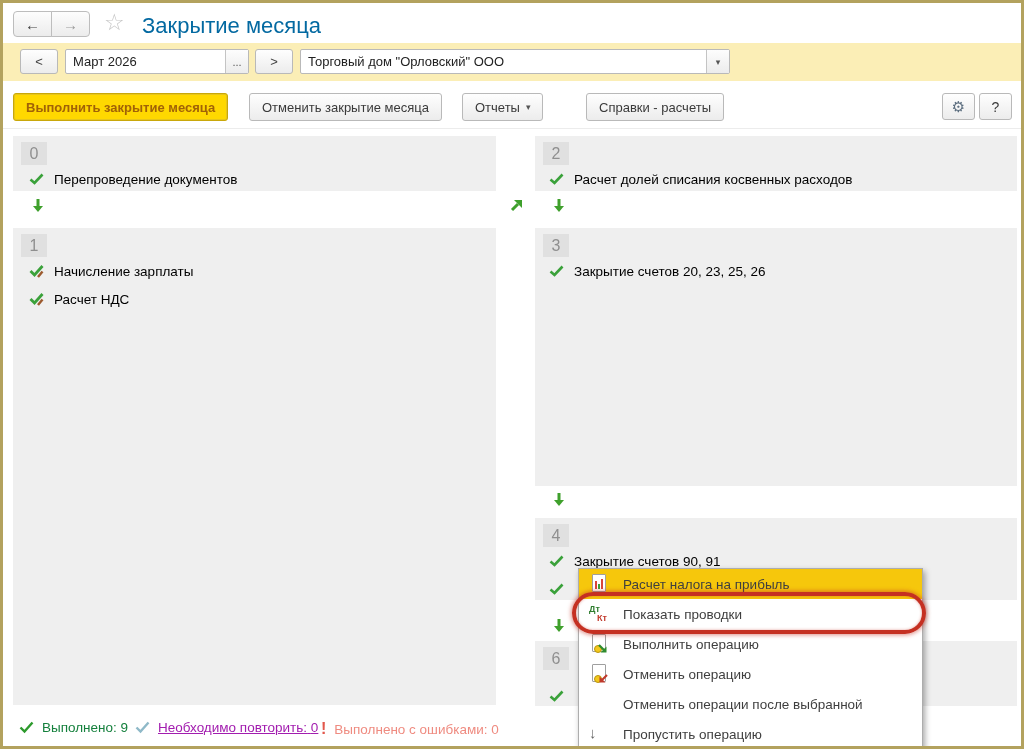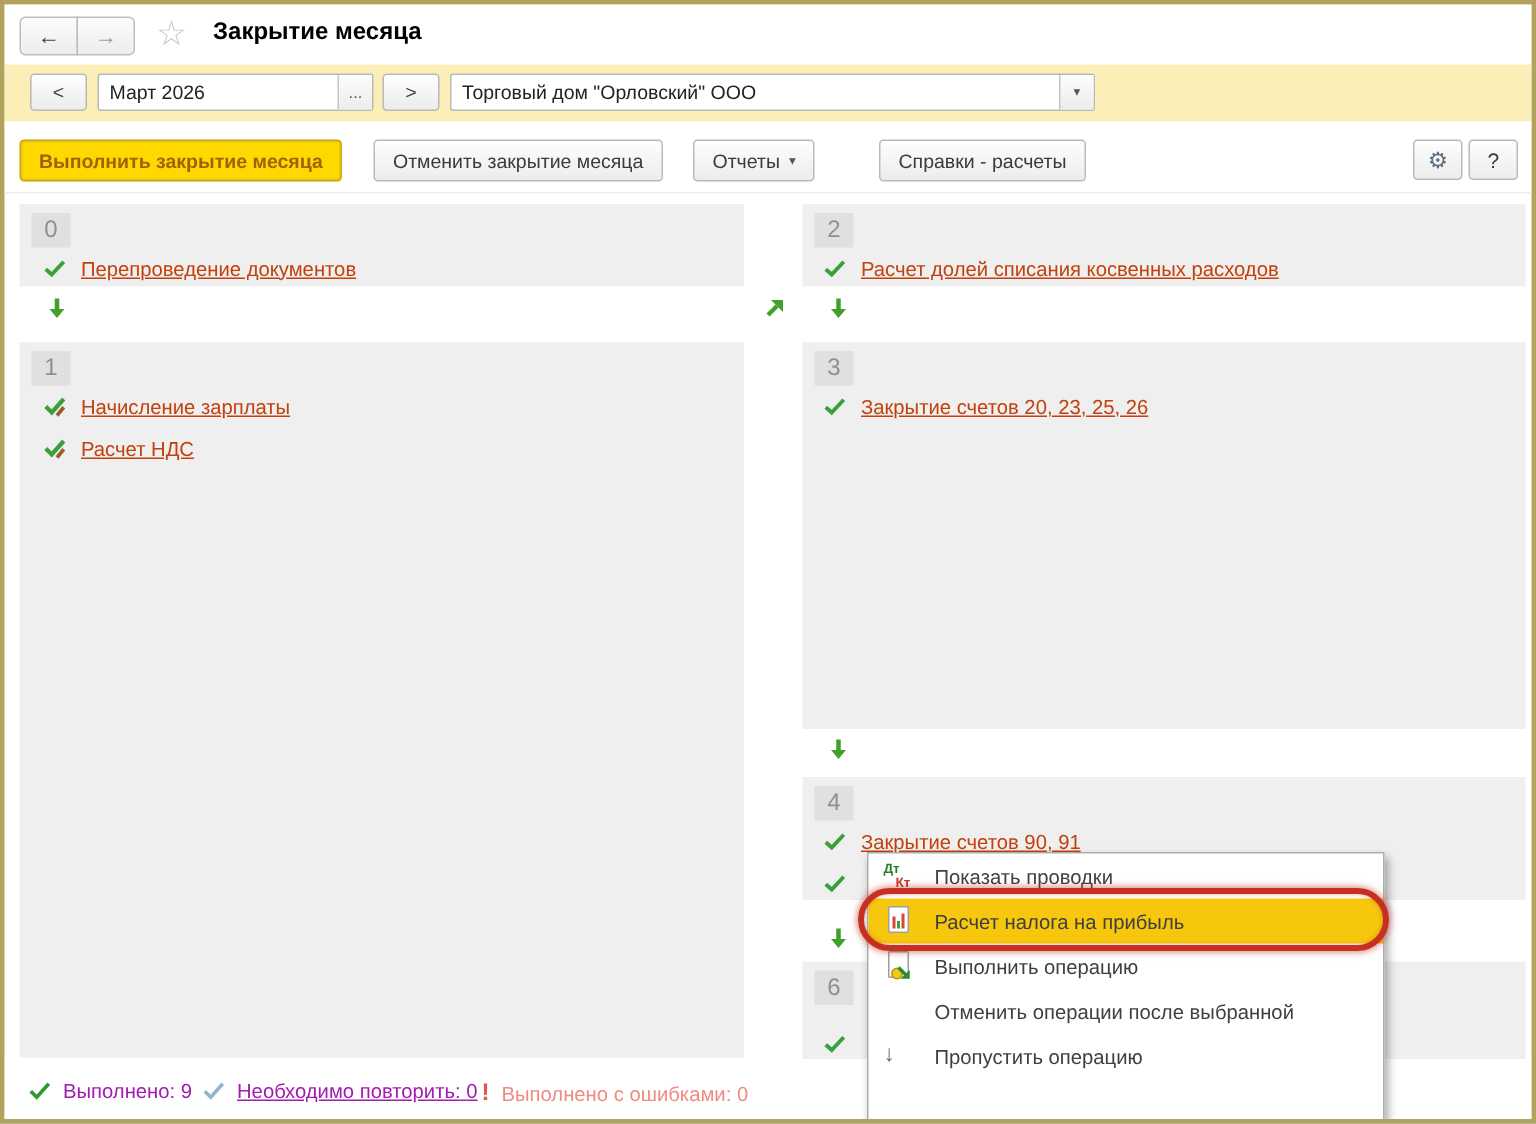--- a/index.html
+++ b/index.html
@@ -10,21 +10,21 @@
   }
   
   .titlebar{position:absolute;left:0;top:0;right:0;height:40px;background:#fff;}
   .nav-group{position:absolute;left:10px;top:8px;display:flex;}
   .nav-btn{width:39px;height:26px;box-sizing:border-box;border:1px solid #bdbdbd;
     background:linear-gradient(#fdfdfd,#ececec);display:flex;align-items:center;justify-content:center;
     font-size:15px;font-weight:bold;}
   .nav-btn.back{border-radius:4px 0 0 4px;color:#3c3c3c;}
   .nav-btn.fwd{border-radius:0 4px 4px 0;margin-left:-1px;color:#9a9a9a;}
   .star{position:absolute;left:101px;top:6px;font-size:23px;color:#c6c6c6;line-height:26px;}
-  .page-title{position:absolute;left:139px;top:10px;font-size:16px;font-weight:bold;color:#000000;}
+  .page-title{position:absolute;left:139px;top:10px;font-size:22px;font-weight:normal;color:#0369a1;}
   
   .periodbar{position:absolute;left:0;top:40px;right:0;height:38px;background:#fbeeb6;}
   .pb-btn{position:absolute;top:6px;height:25px;box-sizing:border-box;border:1px solid #b9b9b9;border-radius:3px;
     background:linear-gradient(#fefefe,#ececec);font-size:13px;color:#444;
     display:flex;align-items:center;justify-content:center;}
   .field{position:absolute;top:6px;height:25px;box-sizing:border-box;background:#fff;border:1px solid #b9b9b9;
     border-radius:2px;font-size:13px;color:#222;display:flex;align-items:center;justify-content:space-between;}
   .field .txt{flex:1;padding:0 7px;white-space:nowrap;overflow:hidden;}
   .field .side-btn{width:23px;height:100%;box-sizing:border-box;border-left:1px solid #c4c4c4;
     background:linear-gradient(#fdfdfd,#ececec);display:flex;align-items:center;justify-content:center;
@@ -42,21 +42,21 @@
   .tb-icon-btn{position:absolute;top:12px;width:33px;height:27px;box-sizing:border-box;border:1px solid #b9b9b9;
     border-radius:3px;background:linear-gradient(#fefefe,#ececec);display:flex;align-items:center;justify-content:center;
     font-size:15px;color:#5d6f80;}
   
   .stage{position:absolute;background:#efefef;}
   .badge{width:26px;height:23px;margin:6px 0 0 8px;background:#e0e0e0;color:#8f8f8f;
     font-size:16px;display:flex;align-items:center;justify-content:center;}
   .stage-item{display:flex;align-items:center;gap:10px;height:20px;margin:4px 0 8px 16px;}
   .stage.right .stage-item{margin-left:14px;}
   .stage-item .chk{width:15px;height:14px;flex:0 0 15px;position:relative;}
-  .stage-link{font-size:13.5px;color:#c2410c;text-decoration:underline;white-space:nowrap;cursor:pointer;}
+  .stage-link{font-size:13.5px;color:#000000;white-space:nowrap;cursor:pointer;}
   .flow-arrow{position:absolute;width:14px;height:16px;}
   
   .ctx-menu{position:absolute;left:575px;top:565px;width:345px;height:180px;background:#fff;
     border:1px solid #adadad;box-shadow:2px 3px 6px rgba(0,0,0,.35);z-index:10;box-sizing:border-box;}
   .ctx-row{height:30px;display:flex;align-items:center;padding-left:10px;font-size:13.5px;color:#3f3f3f;cursor:pointer;}
   .ctx-row.highlight{background:#f6c70c;}
   .ctx-ico{width:24px;height:20px;flex:0 0 24px;margin-right:10px;position:relative;}
   .dtkt{position:relative;width:22px;height:20px;font-weight:bold;font-size:9px;line-height:9px;}
   .dtkt .dt{position:absolute;left:0;top:1px;color:#2f7d2f;}
   .dtkt .kt{position:absolute;left:8px;top:10px;color:#c23b2e;}
@@ -67,21 +67,21 @@
   .coin{position:absolute;width:8px;height:8px;border-radius:50%;background:#f3c81c;border:1px solid #b8950e;
     left:1px;bottom:-2px;box-sizing:border-box;}
   .ovl-arrow{position:absolute;right:-3px;bottom:-3px;}
   .skip-ico{font-size:15px;font-weight:bold;color:#6a6a6a;text-align:center;width:24px;}
   .annotation{position:absolute;left:569px;top:589px;width:354px;height:42px;border:4px solid #c53022;
     border-radius:21px;z-index:11;box-sizing:border-box;pointer-events:none;
     box-shadow:0 0 4px 1px rgba(197,48,34,.55), inset 0 0 3px rgba(197,48,34,.45);}
   
   .statusbar{position:absolute;left:0;right:0;top:703px;bottom:0;background:#fff;}
   .sb-item{position:absolute;top:14px;display:flex;align-items:center;gap:8px;font-size:13.5px;white-space:nowrap;}
-  .sb-done{left:16px;color:#a21caf;}
+  .sb-done{left:16px;color:#15803d;}
   .sb-repeat{left:132px;color:#a21caf;text-decoration:underline;}
   .sb-errors{left:318px;color:#ef8b80;}
   .sb-bang{color:#e2574c;font-weight:bold;font-size:16px;}
 </style>
 </head>
 <body>
 
 <div class="window">
 
   <div class="titlebar">
@@ -253,51 +253,63 @@
         </svg>
       <span><span>Необходимо повторить:</span> <span>0</span></span>
     </div>
     <div class="sb-item sb-errors">
       <span class="sb-bang">!</span>
       <span><span>Выполнено с ошибками:</span> <span>0</span></span>
     </div>
   </div>
 
   <div class="ctx-menu">
-    <div class="ctx-row">
-      <span class="ctx-ico">
-        <span class="dtkt"><span class="dt">Дт</span><span class="kt">Кт</span></span>
-      </span>
-      <span>Показать проводки</span>
-    </div>
     <div class="ctx-row highlight">
       <span class="ctx-ico">
         <span class="doc">
             <span class="bars">
               <i style="height:8px;background:#d9453a;"></i>
               <i style="height:5px;background:#3aa13a;"></i>
               <i style="height:10px;background:#d9453a;"></i>
             </span>
           </span>
       </span>
       <span>Расчет налога на прибыль</span>
     </div>
     <div class="ctx-row">
       <span class="ctx-ico">
+        <span class="dtkt"><span class="dt">Дт</span><span class="kt">Кт</span></span>
+      </span>
+      <span>Показать проводки</span>
+    </div>
+    <div class="ctx-row">
+      <span class="ctx-ico">
         <span class="doc">
             <span class="coin"></span>
           <svg class="ovl-arrow" width="10" height="10">
               <line x1="1" y1="1" x2="6" y2="6" stroke="#2e8b2e" stroke-width="2.2"></line>
               <polygon points="2.5,8.5 8.5,8.5 8.5,2.5" fill="#2e8b2e"></polygon>
             </svg>
         </span>
       </span>
       <span>Выполнить операцию</span>
     </div>
     <div class="ctx-row">
+      <span class="ctx-ico">
+        <span class="doc">
+            <span class="coin"></span>
+          <svg class="ovl-arrow" width="10" height="10">
+              <line x1="9" y1="1" x2="4" y2="6" stroke="#c0392b" stroke-width="2.2"></line>
+              <polygon points="1.5,2.5 1.5,8.5 7.5,8.5" fill="#c0392b"></polygon>
+            </svg>
+        </span>
+      </span>
+      <span>Отменить операцию</span>
+    </div>
+    <div class="ctx-row">
       <span class="ctx-ico"></span>
       <span>Отменить операции после выбранной</span>
     </div>
     <div class="ctx-row">
       <span class="ctx-ico"><span class="skip-ico">↓</span></span>
       <span>Пропустить операцию</span>
     </div>
   </div>
 
   <div class="annotation"></div>

